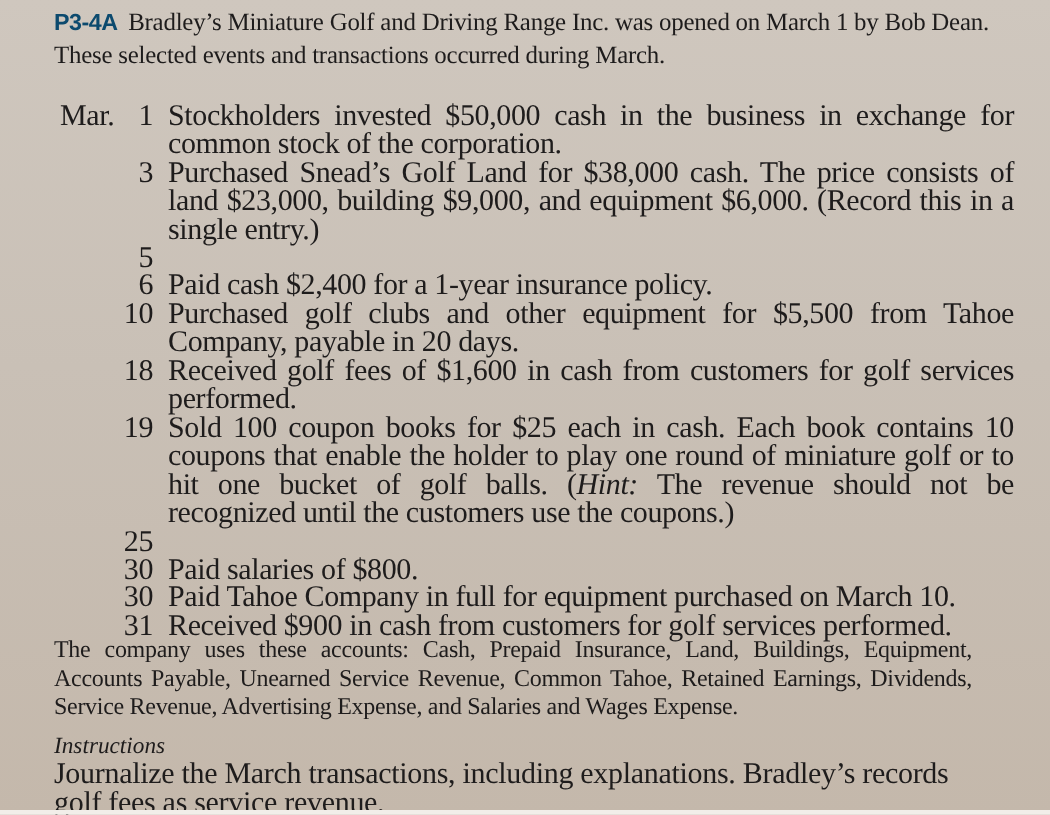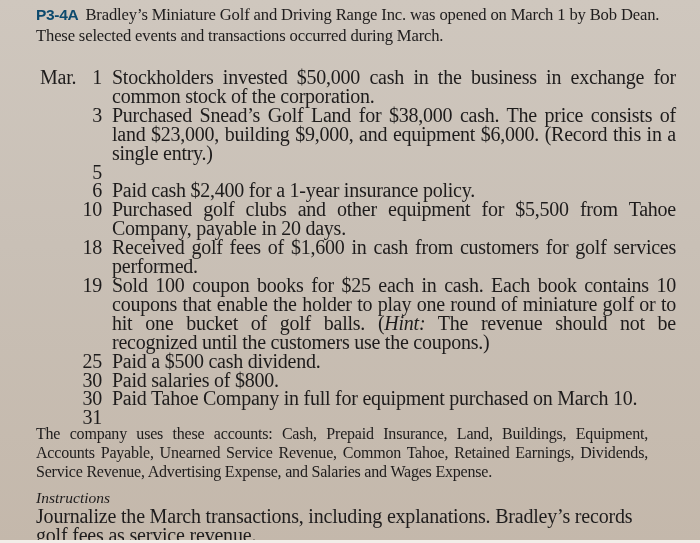--- a/index.html
+++ b/index.html
@@ -149,35 +149,35 @@
       <span class="tx-desc">Received golf fees of $1,600 in cash from customers for golf services performed.</span>
     </div>
     <div class="tx-row">
       <span class="tx-month"></span>
       <span class="tx-day">19</span>
       <span class="tx-desc"><span>Sold 100 coupon books for $25 each in cash. Each book contains 10 coupons that enable the holder to play one round of miniature golf or to hit one bucket of golf balls. (</span><i>Hint:</i><span> The revenue should not be recognized until the customers use the coupons.)</span></span>
     </div>
     <div class="tx-row">
       <span class="tx-month"></span>
       <span class="tx-day">25</span>
-      <span class="tx-desc">Paid a $500 cash dividend.</span>
     </div>
     <div class="tx-row">
       <span class="tx-month"></span>
       <span class="tx-day">30</span>
       <span class="tx-desc">Paid salaries of $800.</span>
     </div>
     <div class="tx-row">
       <span class="tx-month"></span>
       <span class="tx-day">30</span>
       <span class="tx-desc">Paid Tahoe Company in full for equipment purchased on March 10.</span>
     </div>
     <div class="tx-row">
       <span class="tx-month"></span>
       <span class="tx-day">31</span>
+      <span class="tx-desc">Received $900 in cash from customers for golf services performed.</span>
     </div>
   </div>
 
   <div class="accounts">The company uses these accounts: Cash, Prepaid Insurance, Land, Buildings, Equipment, Accounts Payable, Unearned Service Revenue, Common Tahoe, Retained Earnings, Dividends, Service Revenue, Advertising Expense, and Salaries and Wages Expense.</div>
 
   <div class="instructions-heading">Instructions</div>
   <div class="instructions-body">Journalize the March transactions, including explanations. Bradley’s records golf fees as service revenue.</div>
 
   <div class="bottom-edge"></div>
 </div>

